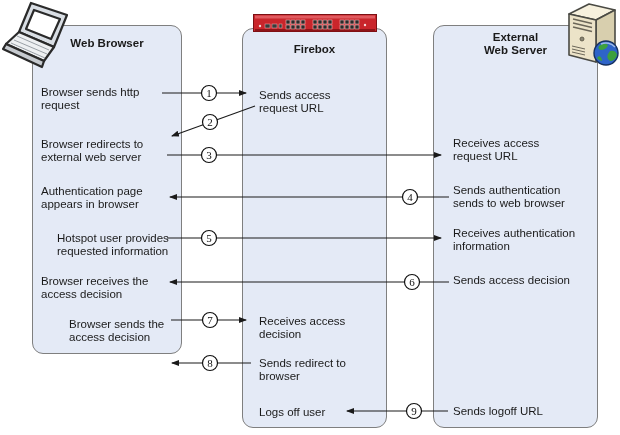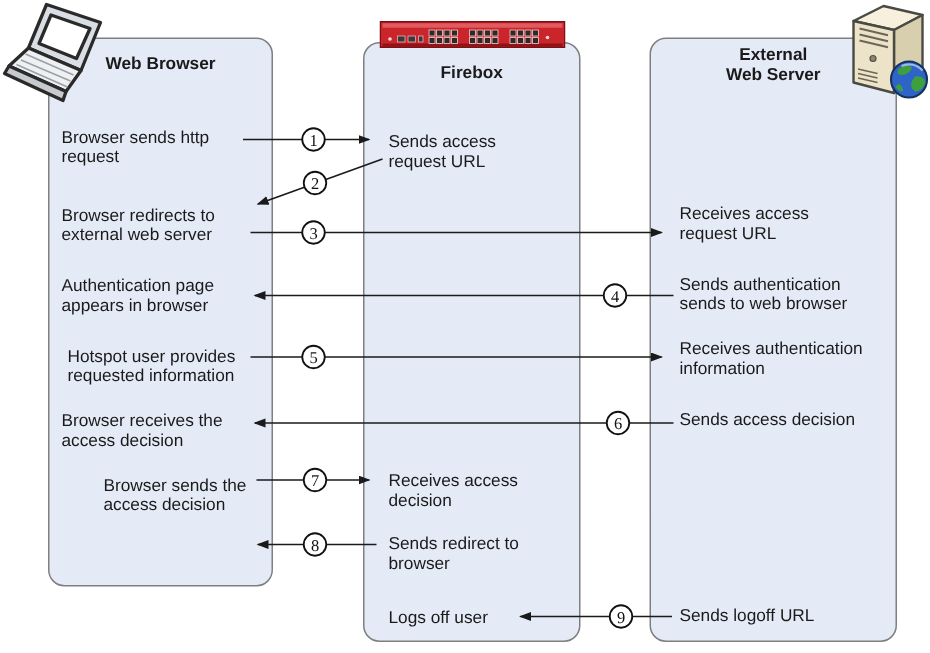--- a/index.html
+++ b/index.html
@@ -1,41 +1,41 @@
 <!DOCTYPE html>
 <html><head>
 <meta charset="utf-8">
 <style>
   html,body{margin:0;padding:0;background:#fff;}
   #stage{position:relative;width:620px;height:435px;background:#fff;overflow:hidden;
          font-family:"Liberation Sans",sans-serif;color:#1a1a1a;}
   .col-box{position:absolute;background:#e4eaf6;border:1px solid #7f7f7f;border-radius:11px;box-sizing:border-box;}
   .col-title{position:absolute;left:0;right:0;text-align:center;font-weight:bold;font-size:11.5px;line-height:13px;white-space:pre-line;}
   .item{position:absolute;font-size:11.5px;line-height:13px;white-space:pre-line;}
-  #box-browser{left:32px;top:25px;width:150px;height:366px;}
+  #box-browser{left:32px;top:25px;width:150px;height:329px;}
   #box-firebox{left:242px;top:28px;width:145px;height:400px;}
   #box-server{left:433px;top:25px;width:165px;height:403px;}
   #arrow-layer{position:absolute;left:0;top:0;width:620px;height:435px;pointer-events:none;}
   .icon-abs{position:absolute;}
   .stepnum{font-family:"Liberation Serif",serif;font-size:11px;}
 </style>
 </head>
 <body>
 
 <div id="stage">
 
   <div class="col-box" id="box-browser">
     <div class="col-title" style="top:11px;">Web Browser</div>
     <div class="item" style="left:8px;top:60px;width:138px;">Browser sends http
 request</div>
     <div class="item" style="left:8px;top:112px;width:138px;">Browser redirects to
 external web server</div>
     <div class="item" style="left:8px;top:159px;width:138px;">Authentication page
 appears in browser</div>
-    <div class="item" style="left:12px;top:206px;width:138px;">Hotspot user provides
+    <div class="item" style="left:24px;top:206px;width:138px;">Hotspot user provides
 requested information</div>
     <div class="item" style="left:8px;top:249px;width:138px;">Browser receives the
 access decision</div>
     <div class="item" style="left:8px;top:292px;width:138px;margin-left:28px;">Browser sends the
 access decision</div>
   </div>
 
   <div class="col-box" id="box-firebox">
     <div class="col-title" style="top:14px;">Firebox</div>
     <div class="item" style="left:16px;top:60px;width:122px;">Sends access

